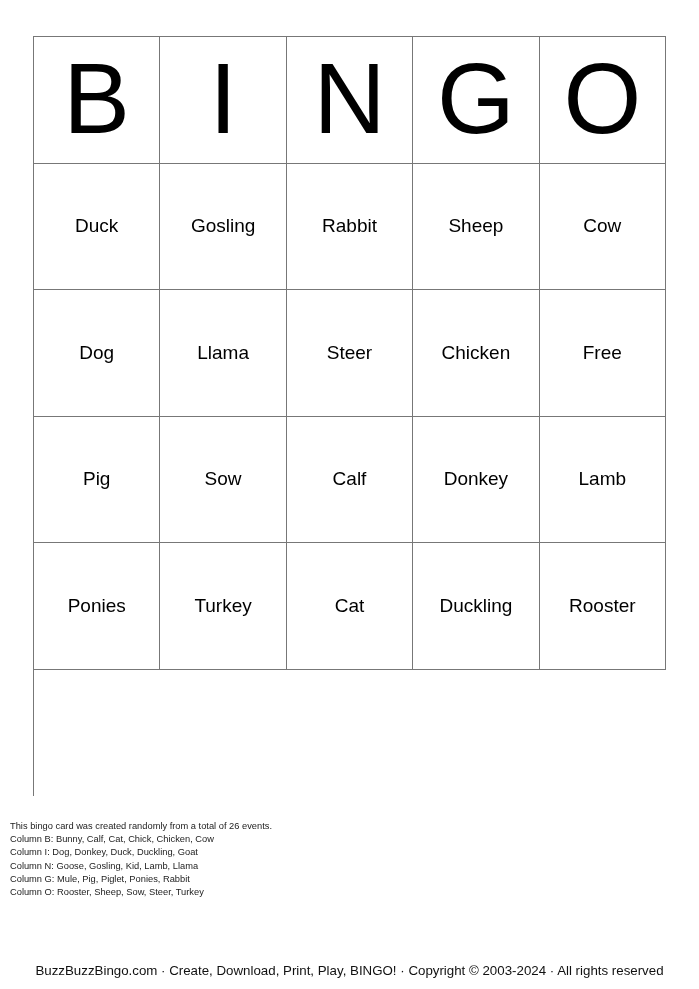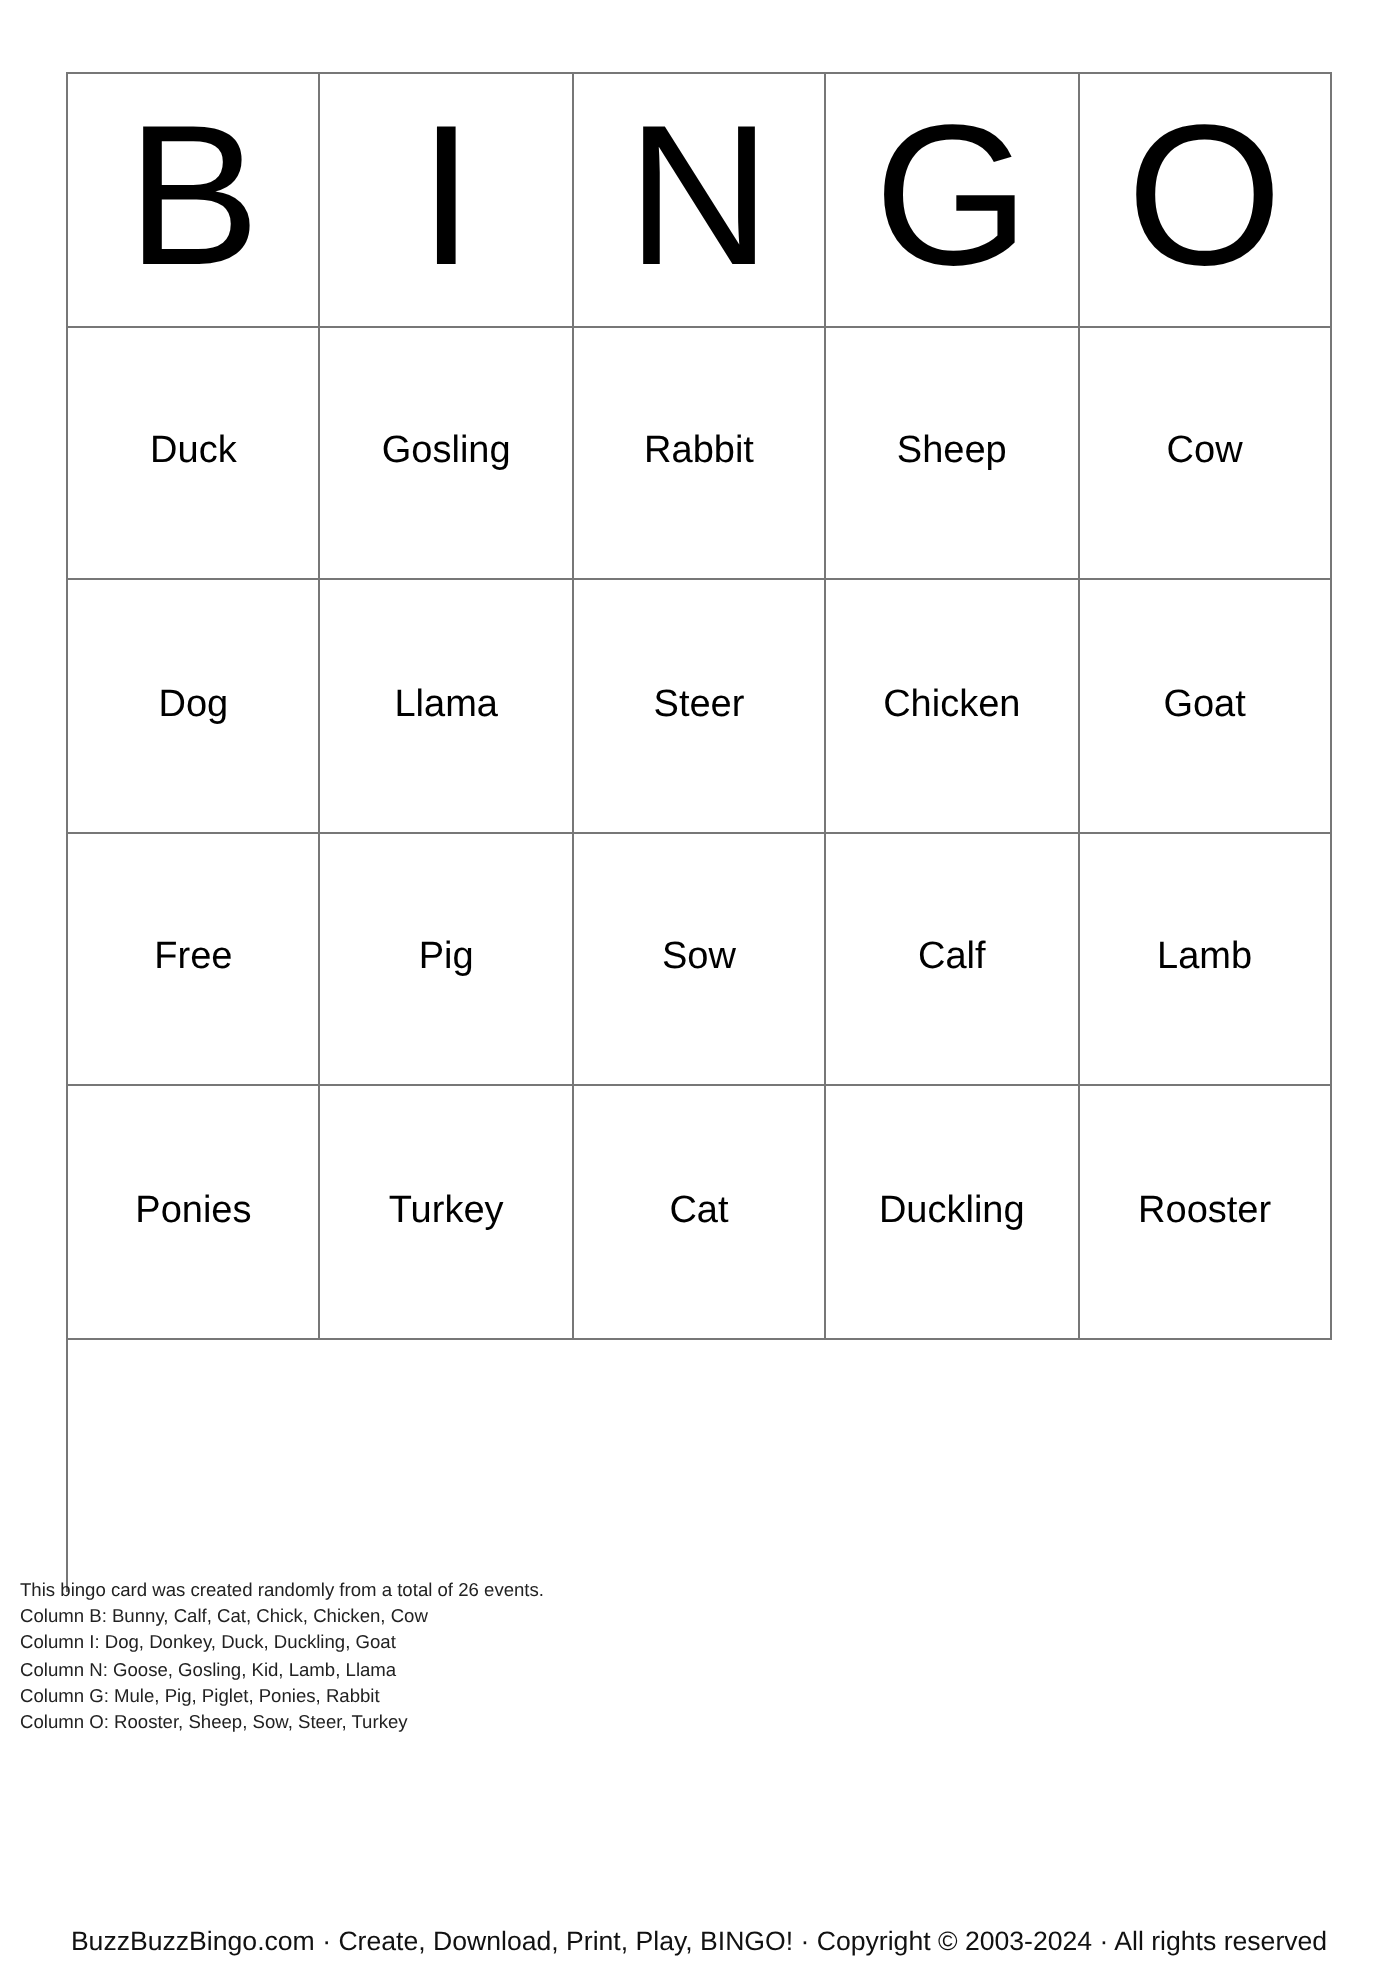--- a/index.html
+++ b/index.html
@@ -39,21 +39,21 @@
       box-sizing: border-box;
     }
     .header-cell {
       font-size: 100px;
       line-height: 1;
       padding-bottom: 4px;
     }
     .info {
       position: absolute;
       left: 10px;
-      top: 789px;
+      top: 820px;
       font-size: 9.3px;
       line-height: 13.2px;
       color: #222;
     }
     .footer {
       position: absolute;
       left: 0;
       width: 699px;
       top: 963px;
       text-align: center;
@@ -75,26 +75,26 @@
   <div class="cell">Gosling</div>
   <div class="cell">Rabbit</div>
   <div class="cell">Sheep</div>
 
   <div class="cell">Cow</div>
   <div class="cell">Dog</div>
   <div class="cell">Llama</div>
   <div class="cell">Steer</div>
 
   <div class="cell">Chicken</div>
-  <div class="cell">Goat</div>
   <div class="cell">Free</div>
   <div class="cell">Pig</div>
   <div class="cell">Sow</div>
 
   <div class="cell">Calf</div>
+  <div class="cell">Donkey</div>
   <div class="cell">Lamb</div>
   <div class="cell">Ponies</div>
   <div class="cell">Turkey</div>
 
   <div class="cell">Cat</div>
   <div class="cell">Duckling</div>
   <div class="cell">Rooster</div>
 </div>
 
 <div class="info">

